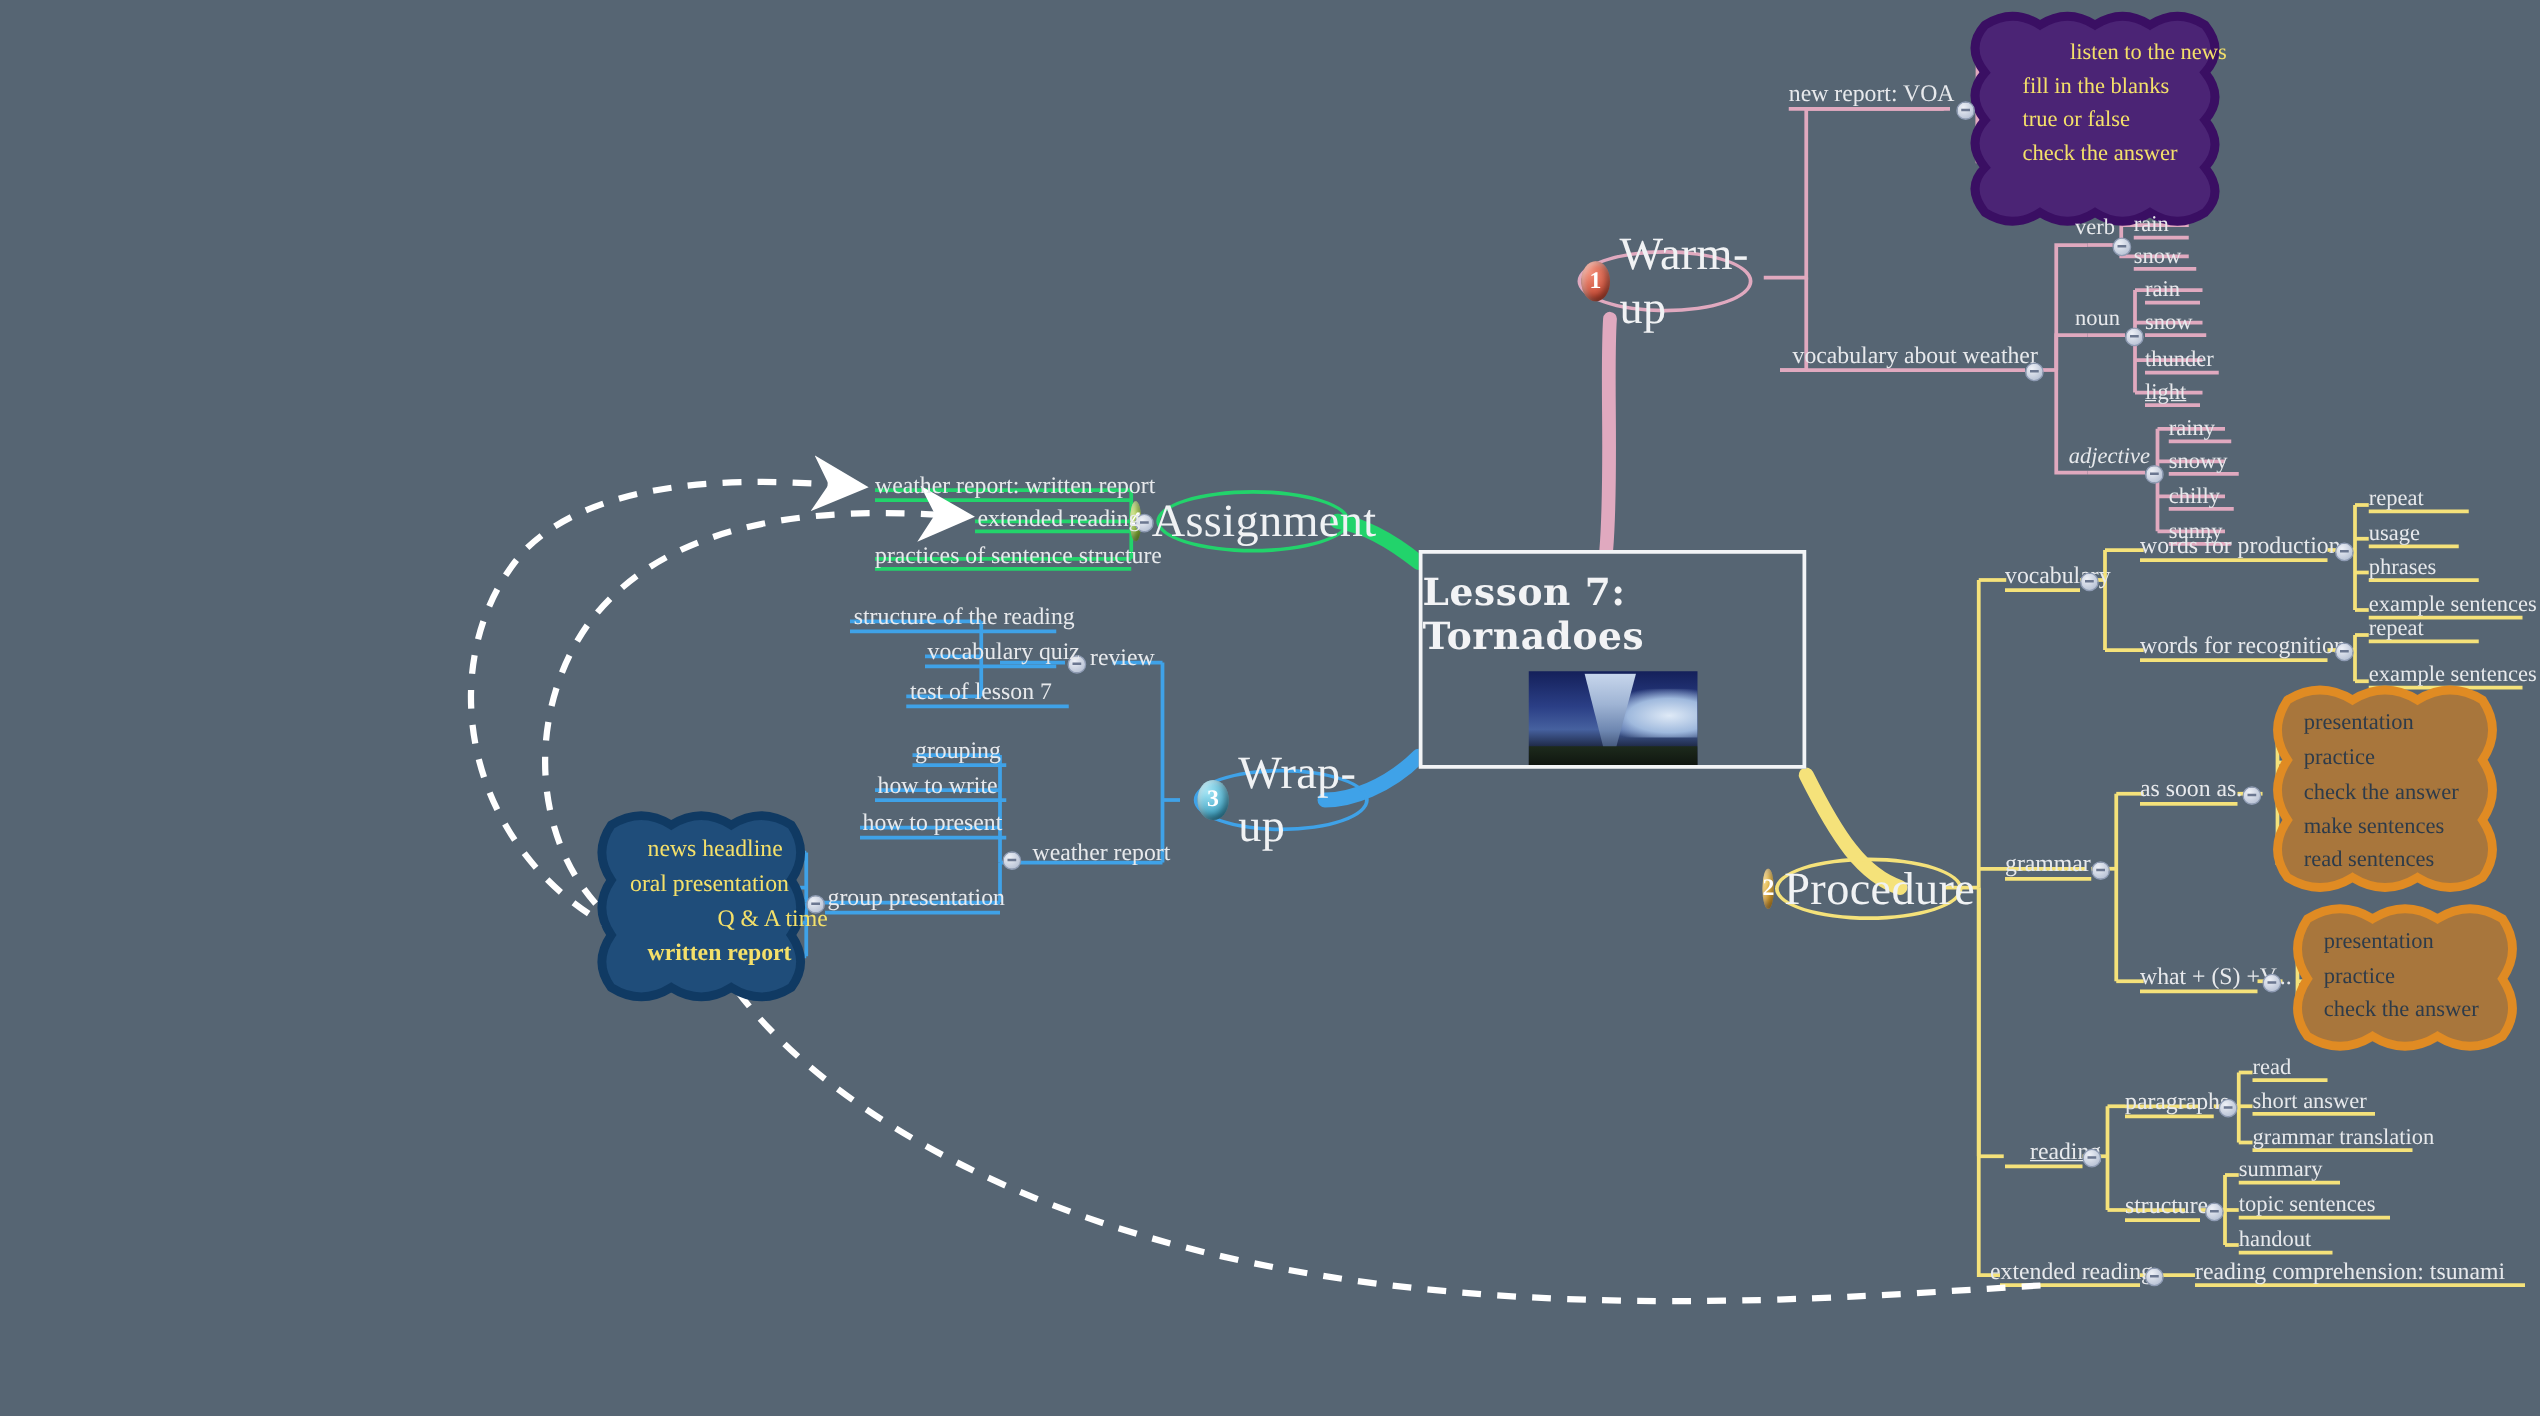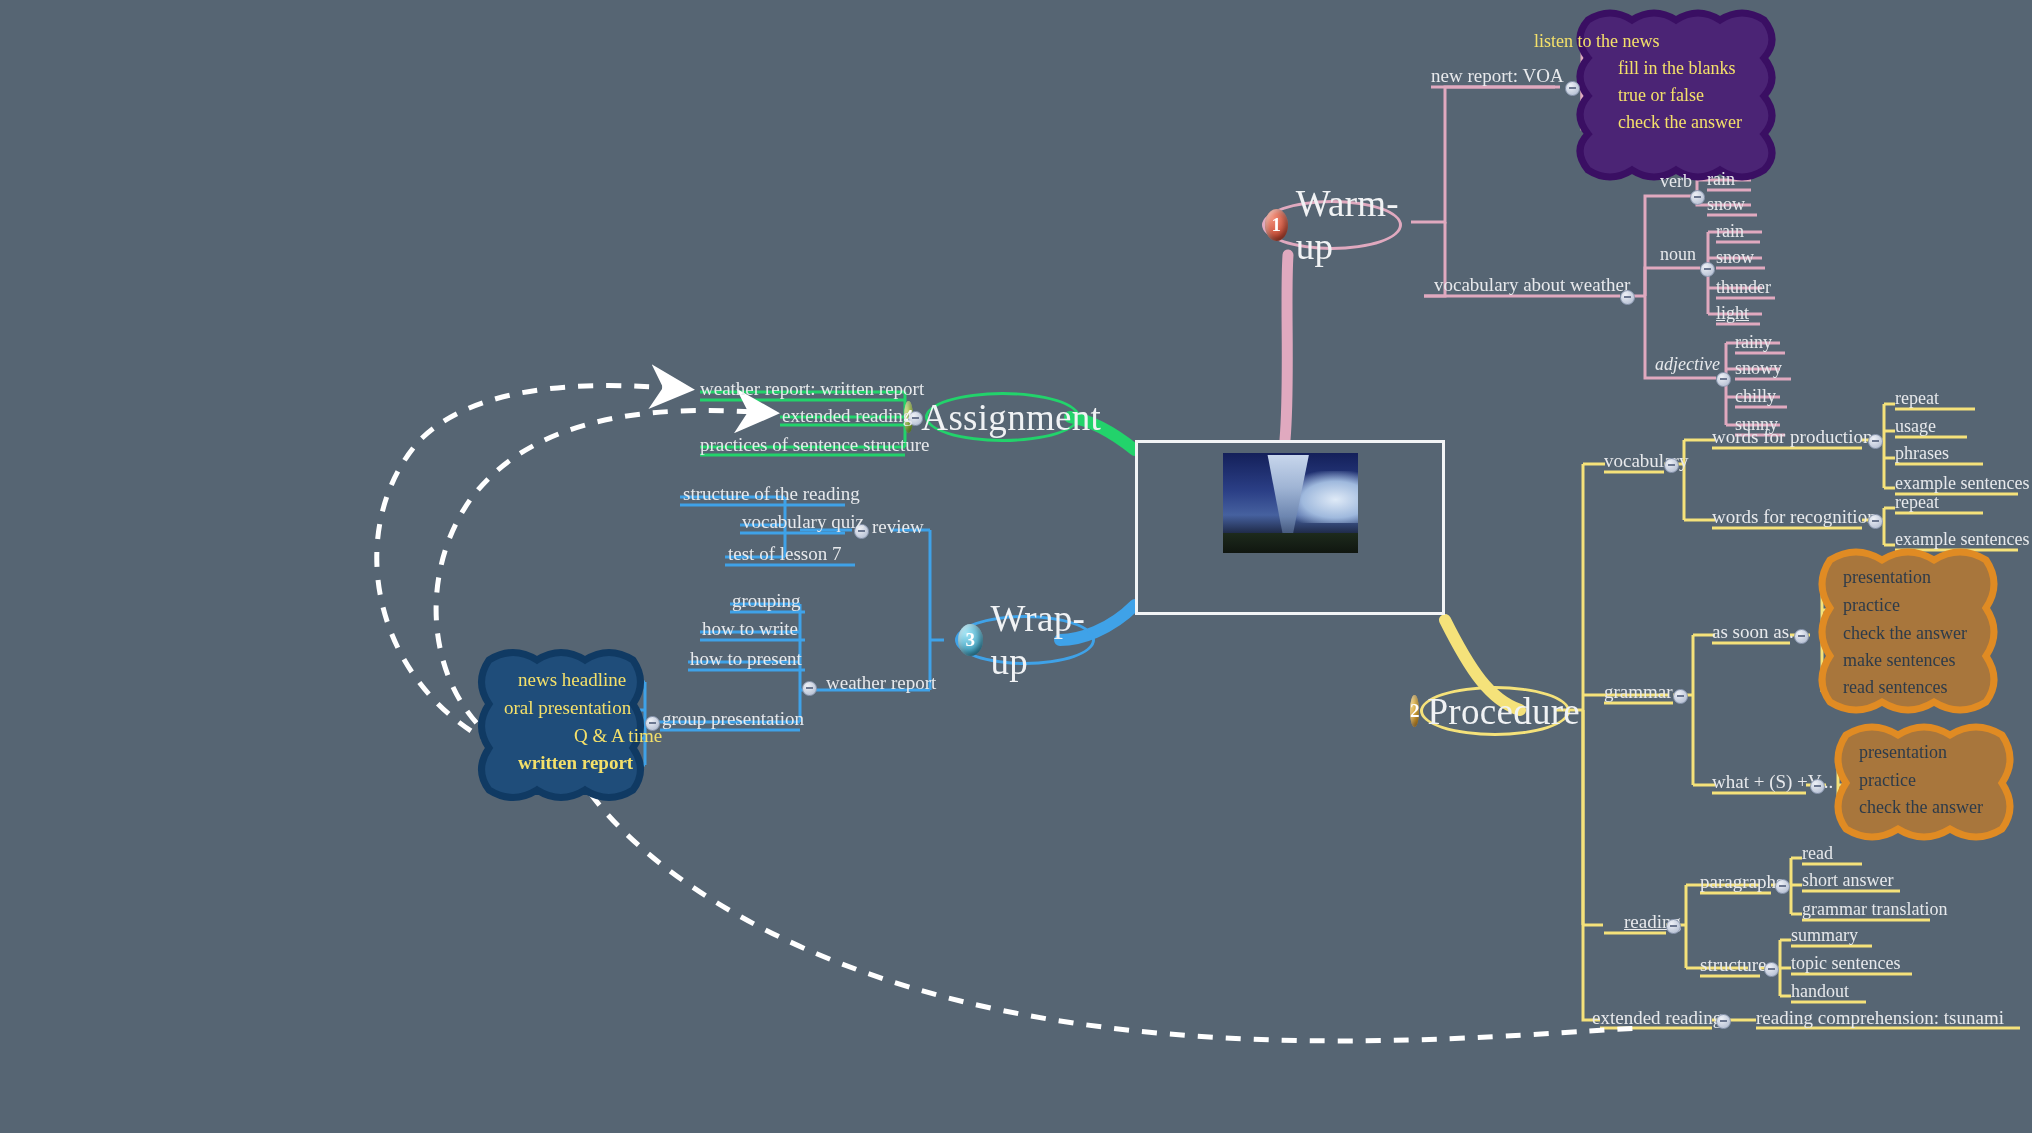--- a/index.html
+++ b/index.html
@@ -280,20 +280,21 @@
     </g>
 
     <g stroke="#ffffff" stroke-width="5" fill="none" stroke-dasharray="15 13" stroke-linecap="butt">
       <path d="M575,770 C380,740 330,540 420,440 C480,380 600,383 670,388" marker-end="url(#arw)"></path>
       <path d="M575,770 C440,760 400,600 470,500 C540,405 680,408 755,412" marker-end="url(#arw)"></path>
       <path d="M575,770 C620,850 760,960 1000,1010 C1250,1062 1520,1034 1640,1028"></path>
     </g>
   </svg>
 
   <div id="central" style="left:1135px;top:440px;width:310px;height:175px;">
+    <div class="ctitle">Lesson 7: Tornadoes</div>
     <div class="cpic">
       <div class="sky"></div>
         <div class="funnel"></div>
         <div class="ground"></div>
     </div>
   </div>
 
   <div class="topic" style="left:1262px;top:200px;width:140px;height:50px;border:3px solid #e0a9bf;">
     <div class="badge" style="background:radial-gradient(circle at 35% 30%,#f08a74,#b8321c);">1</div>
     <div class="tlabel">Warm-up</div>
@@ -341,21 +342,21 @@
       <path d="M489,660 q24,-15 48,0 q24,-15 48,0 q24,-15 48,0
                q15,22 0,44 q15,22 0,44 q15,22 0,42
                q-24,15 -48,0 q-24,15 -48,0 q-24,15 -48,0
                q-15,-20 0,-42 q-15,-22 0,-44 q-15,-22 0,-44 Z" fill="#1f4d7a" stroke="#103a63" stroke-width="7"></path>
     </g>
   </svg>
 
   <div class="leaf" style="left:1431px;top:66px;">new report: VOA</div>
   <div class="dot" style="left:1565px;top:81px;"></div>
 
-  <div class="leaf yel sm" style="left:1534px;top:32px;">listen to the news</div>
+  <div class="leaf yel sm" style="left:1656px;top:32px;">listen to the news</div>
   <div class="leaf yel sm" style="left:1618px;top:59px;">fill in the blanks</div>
   <div class="leaf yel sm" style="left:1618px;top:86px;">true or false</div>
   <div class="leaf yel sm" style="left:1618px;top:113px;">check the answer</div>
 
   <div class="leaf" style="left:1434px;top:275px;">vocabulary about weather</div>
   <div class="dot" style="left:1620px;top:290px;"></div>
 
   <div class="leaf sm" style="left:1660px;top:172px;font-family:Liberation Serif, serif;">verb</div>
   <div class="dot" style="left:1690px;top:190px;"></div>
   <div class="leaf sm" style="left:1707px;top:170px;">rain</div>

